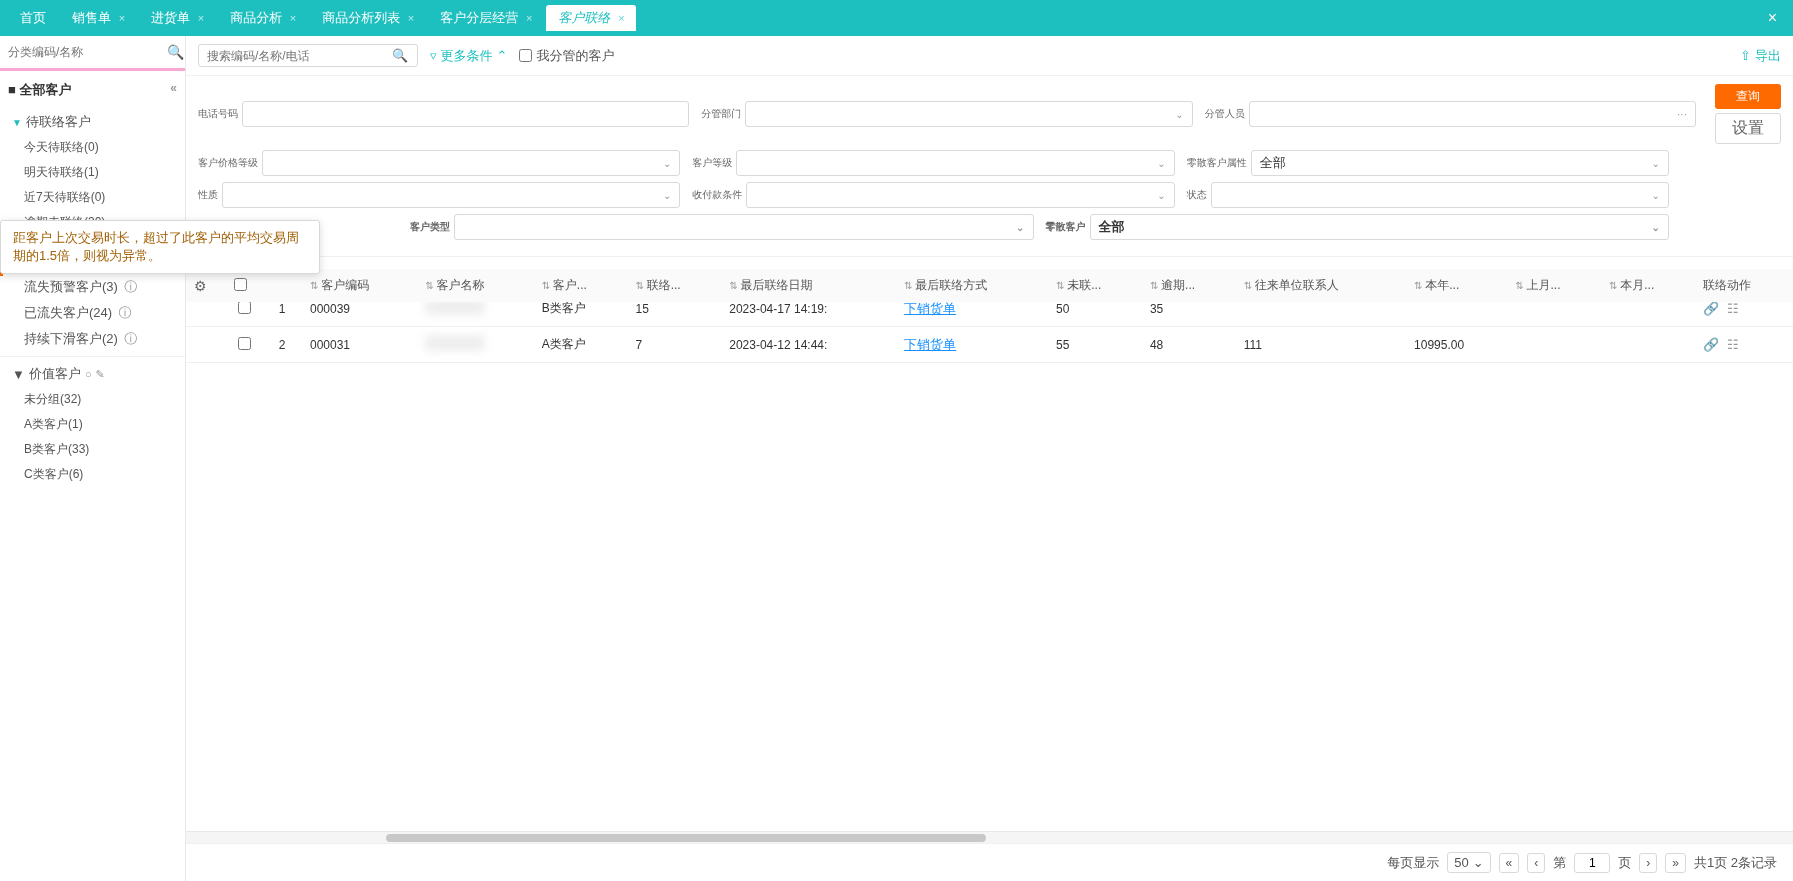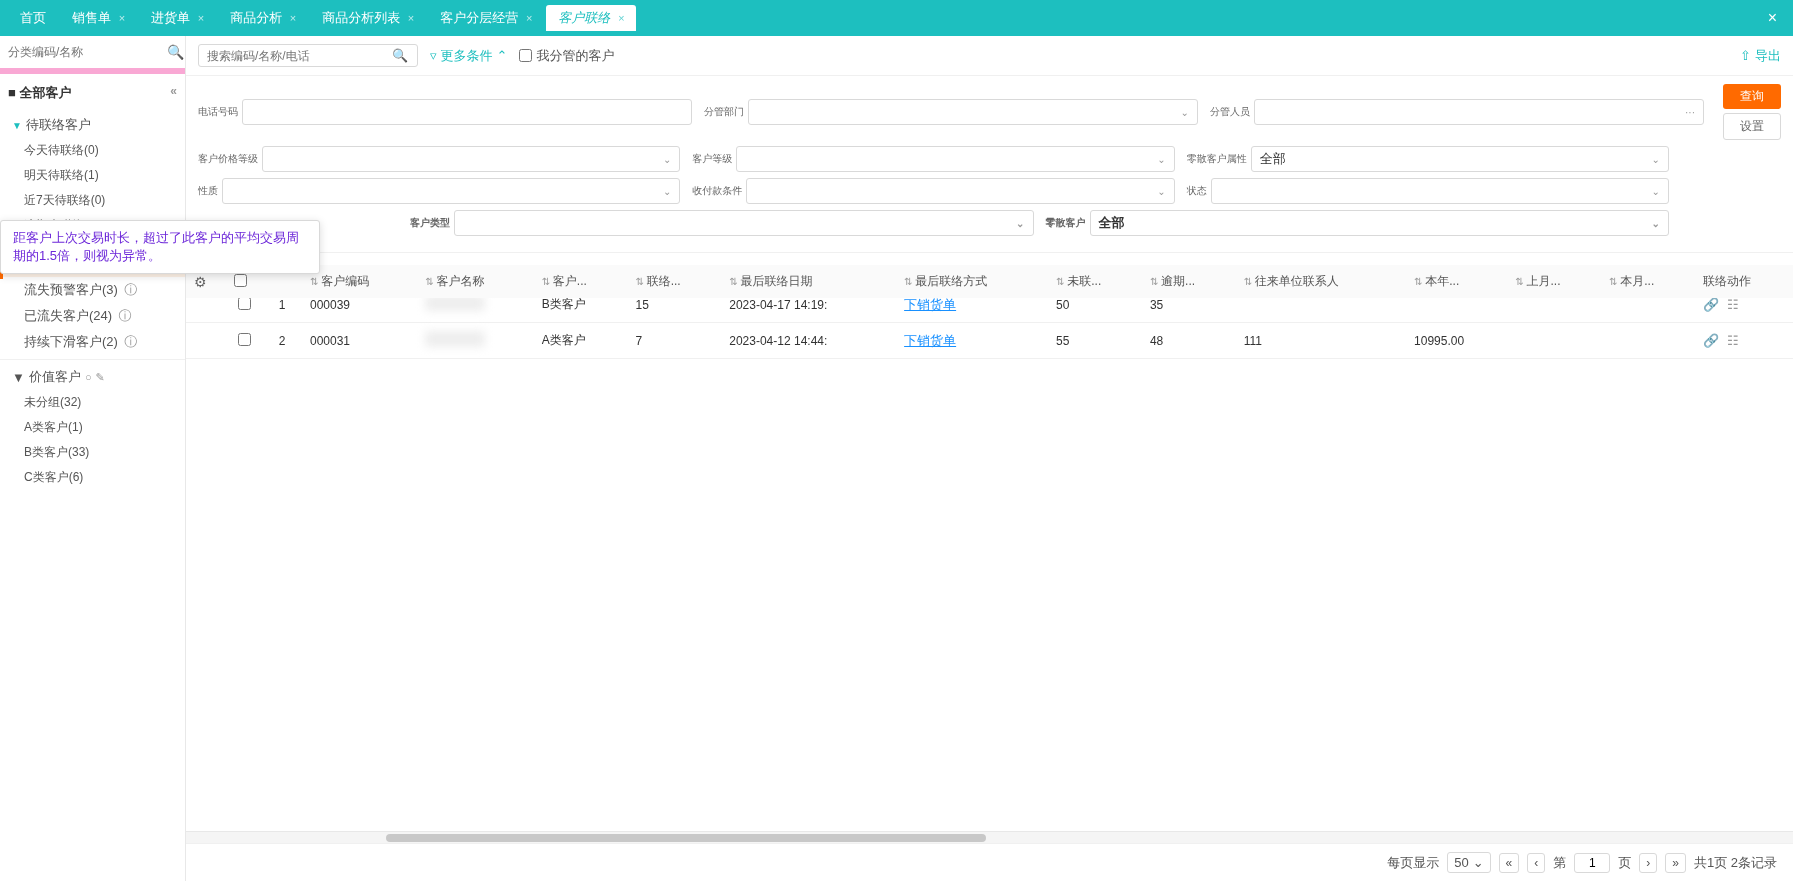--- a/index.html
+++ b/index.html
@@ -45,21 +45,21 @@
       border-right: 1px solid #e8e8e8;
       display: flex;
       flex-direction: column;
       overflow: hidden;
       flex-shrink: 0;
     }
     .sidebar-search {
       padding: 8px;
       display: flex;
       align-items: center;
-      border-bottom: 6px solid #f9a8d4;
+      border-bottom: 3px solid #f9a8d4;
       gap: 4px;
     }
     .sidebar-search input {
       flex: 1;
       border: none;
       outline: none;
       font-size: 12px;
       color: #999;
     }
     .sidebar-search .search-icon { color: #999; font-size: 14px; cursor: pointer; }
@@ -232,21 +232,21 @@
       font-size: 12px;
       white-space: nowrap;
     }
     .btn-settings {
       background: #fff;
       color: #666;
       border: 1px solid #d9d9d9;
       border-radius: 3px;
       padding: 4px 16px;
       cursor: pointer;
-      font-size: 12px;
+      font-size: 16px;
       white-space: nowrap;
     }
     .filter-more-dots {
       color: #1dbfbf;
       cursor: pointer;
       font-size: 16px;
       padding: 0 4px;
     }
 
     
@@ -307,21 +307,21 @@
     
     .tooltip-box {
       position: absolute;
       top: 220px;
       left: 0;
       background: #fff;
       border: 1px solid #d9d9d9;
       border-radius: 3px;
       padding: 8px 12px;
       font-size: 12px;
-      color: #6d28d9;
+      color: #a16207;
       max-width: 320px;
       box-shadow: 0 2px 8px rgba(0,0,0,0.15);
       z-index: 100;
     }
 
     
     .pagination-bar {
       border-top: 1px solid #f0f0f0;
       padding: 8px 16px;
       display: flex;

